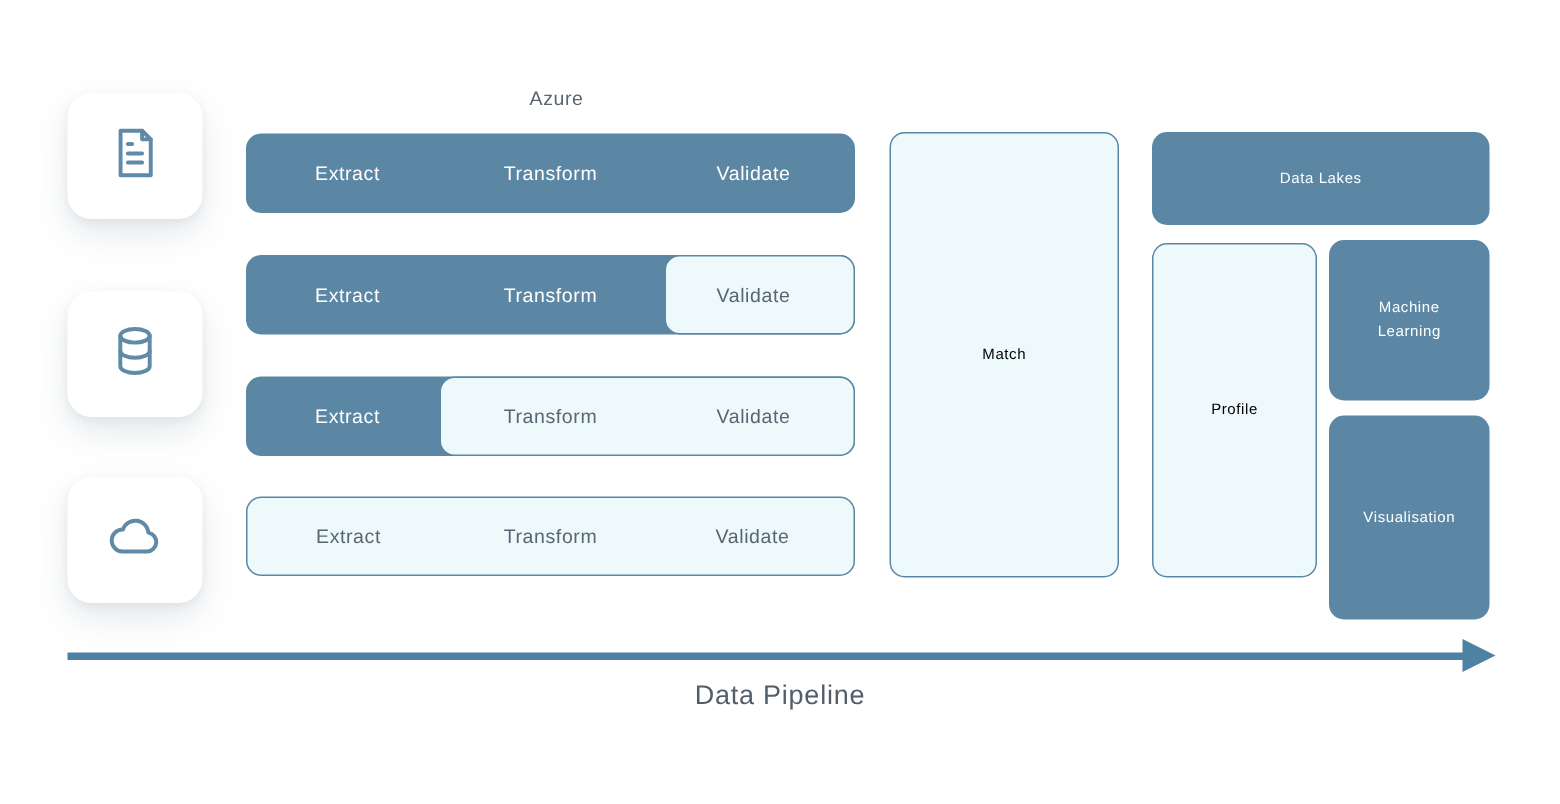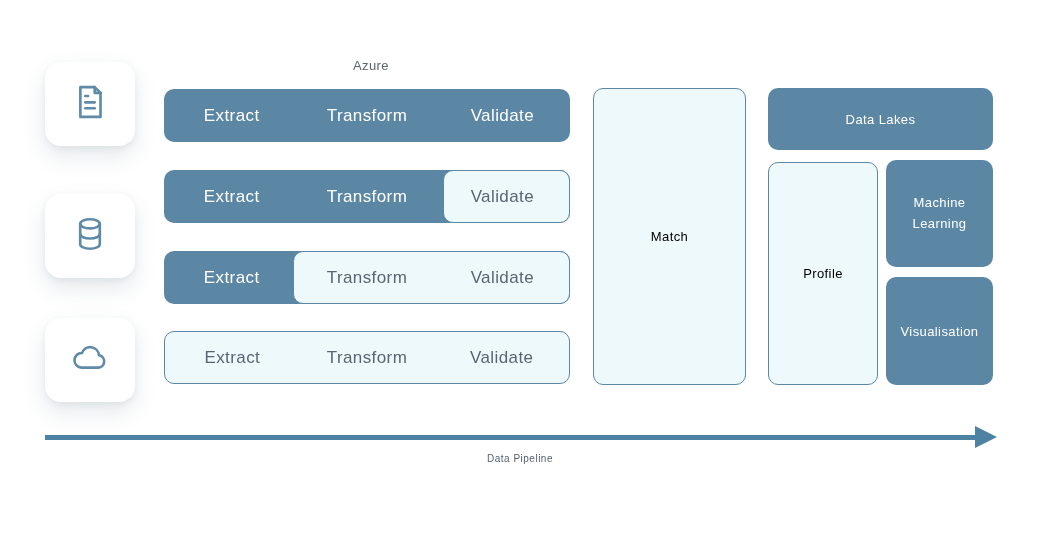--- a/index.html
+++ b/index.html
@@ -11,41 +11,41 @@
     border-radius:16px;box-shadow:0 10px 22px rgba(90,110,130,0.16), 0 2px 6px rgba(90,110,130,0.08);
     display:flex;align-items:center;justify-content:center;}
   .src-card svg{width:42px;height:42px;stroke:#5f8aa8;fill:none;stroke-width:1.5;
     stroke-linecap:round;stroke-linejoin:round;}
 
   
   .prow{position:absolute;left:164px;width:406px;height:53px;border-radius:10px;
     background:#5b87a4;display:flex;z-index:1;}
   .prow.empty{background:#eef9fc;border:1.6px solid #5b87a4;box-sizing:border-box;}
   .prow .seg{flex:1;display:flex;align-items:center;justify-content:center;
-    font-size:17px;letter-spacing:0.4px;z-index:2;}
+    font-size:13px;letter-spacing:0.4px;z-index:2;}
   .lbl-on-dark{color:#ffffff;}
   .lbl-on-light{color:#5a6572;}
   .overlay{position:absolute;top:0;bottom:0;right:0;background:#eef9fc;
     border:1.6px solid #5b87a4;border-radius:10px;box-sizing:border-box;z-index:1;}
 
   .stage-label{position:absolute;left:168px;width:406px;text-align:center;
     font-size:13px;color:#5a6572;letter-spacing:0.4px;}
 
   
   .bigbox{position:absolute;border-radius:10px;display:flex;align-items:center;
-    justify-content:center;font-size:13px;letter-spacing:0.4px;box-sizing:border-box;text-align:center;}
+    justify-content:center;font-size:10px;letter-spacing:0.4px;box-sizing:border-box;text-align:center;}
   .bigbox.light{background:#eef9fc;border:1.6px solid #5b87a4;color:#000000;}
   .bigbox.dark{background:#5b87a4;color:#ffffff;}
 
   
   .arrow-line{position:absolute;left:45px;top:435px;width:932px;height:5px;background:#4d82a3;}
   .arrow-head{position:absolute;left:975px;top:426px;width:0;height:0;
     border-left:22px solid #4d82a3;border-top:11px solid transparent;border-bottom:11px solid transparent;}
   .arrow-caption{position:absolute;left:0;width:1040px;top:453px;text-align:center;
-    font-size:10px;color:#525f6b;letter-spacing:0.5px;}
+    font-size:18px;color:#525f6b;letter-spacing:0.5px;}
 </style>
 </head>
 <body>
 
 <div class="canvas">
 
   <div class="src-card" style="top:62px;">
     <span>
       <svg viewBox="0 0 24 24" width="42" height="42" style="stroke:#5f8aa8;fill:none;stroke-width:1.5;stroke-linecap:round;stroke-linejoin:round;">
         <path d="M6.5 3.5h8.2l3.3 3.3v13.7h-11.5z"></path>
@@ -103,19 +103,19 @@
 
 
   <div class="bigbox light" style="left:593px;top:88px;width:153px;height:297px;">Match</div>
 
   <div class="bigbox dark" style="left:768px;top:88px;width:225px;height:62px;">Data Lakes</div>
 
   <div class="bigbox light" style="left:768px;top:162px;width:110px;height:223px;">Profile</div>
 
   <div class="bigbox dark" style="left:886px;top:160px;width:107px;height:107px;padding:16px 18px;line-height:1.6;">Machine Learning</div>
 
-  <div class="bigbox dark" style="left:886px;top:277px;width:107px;height:108px;">Visualisation</div>
+  <div class="bigbox dark" style="left:886px;top:277px;width:107px;height:136px;">Visualisation</div>
 
   <div class="arrow-line"></div>
   <div class="arrow-head"></div>
   <div class="arrow-caption">Data Pipeline</div>
 
 </div>
 
 </body></html>

